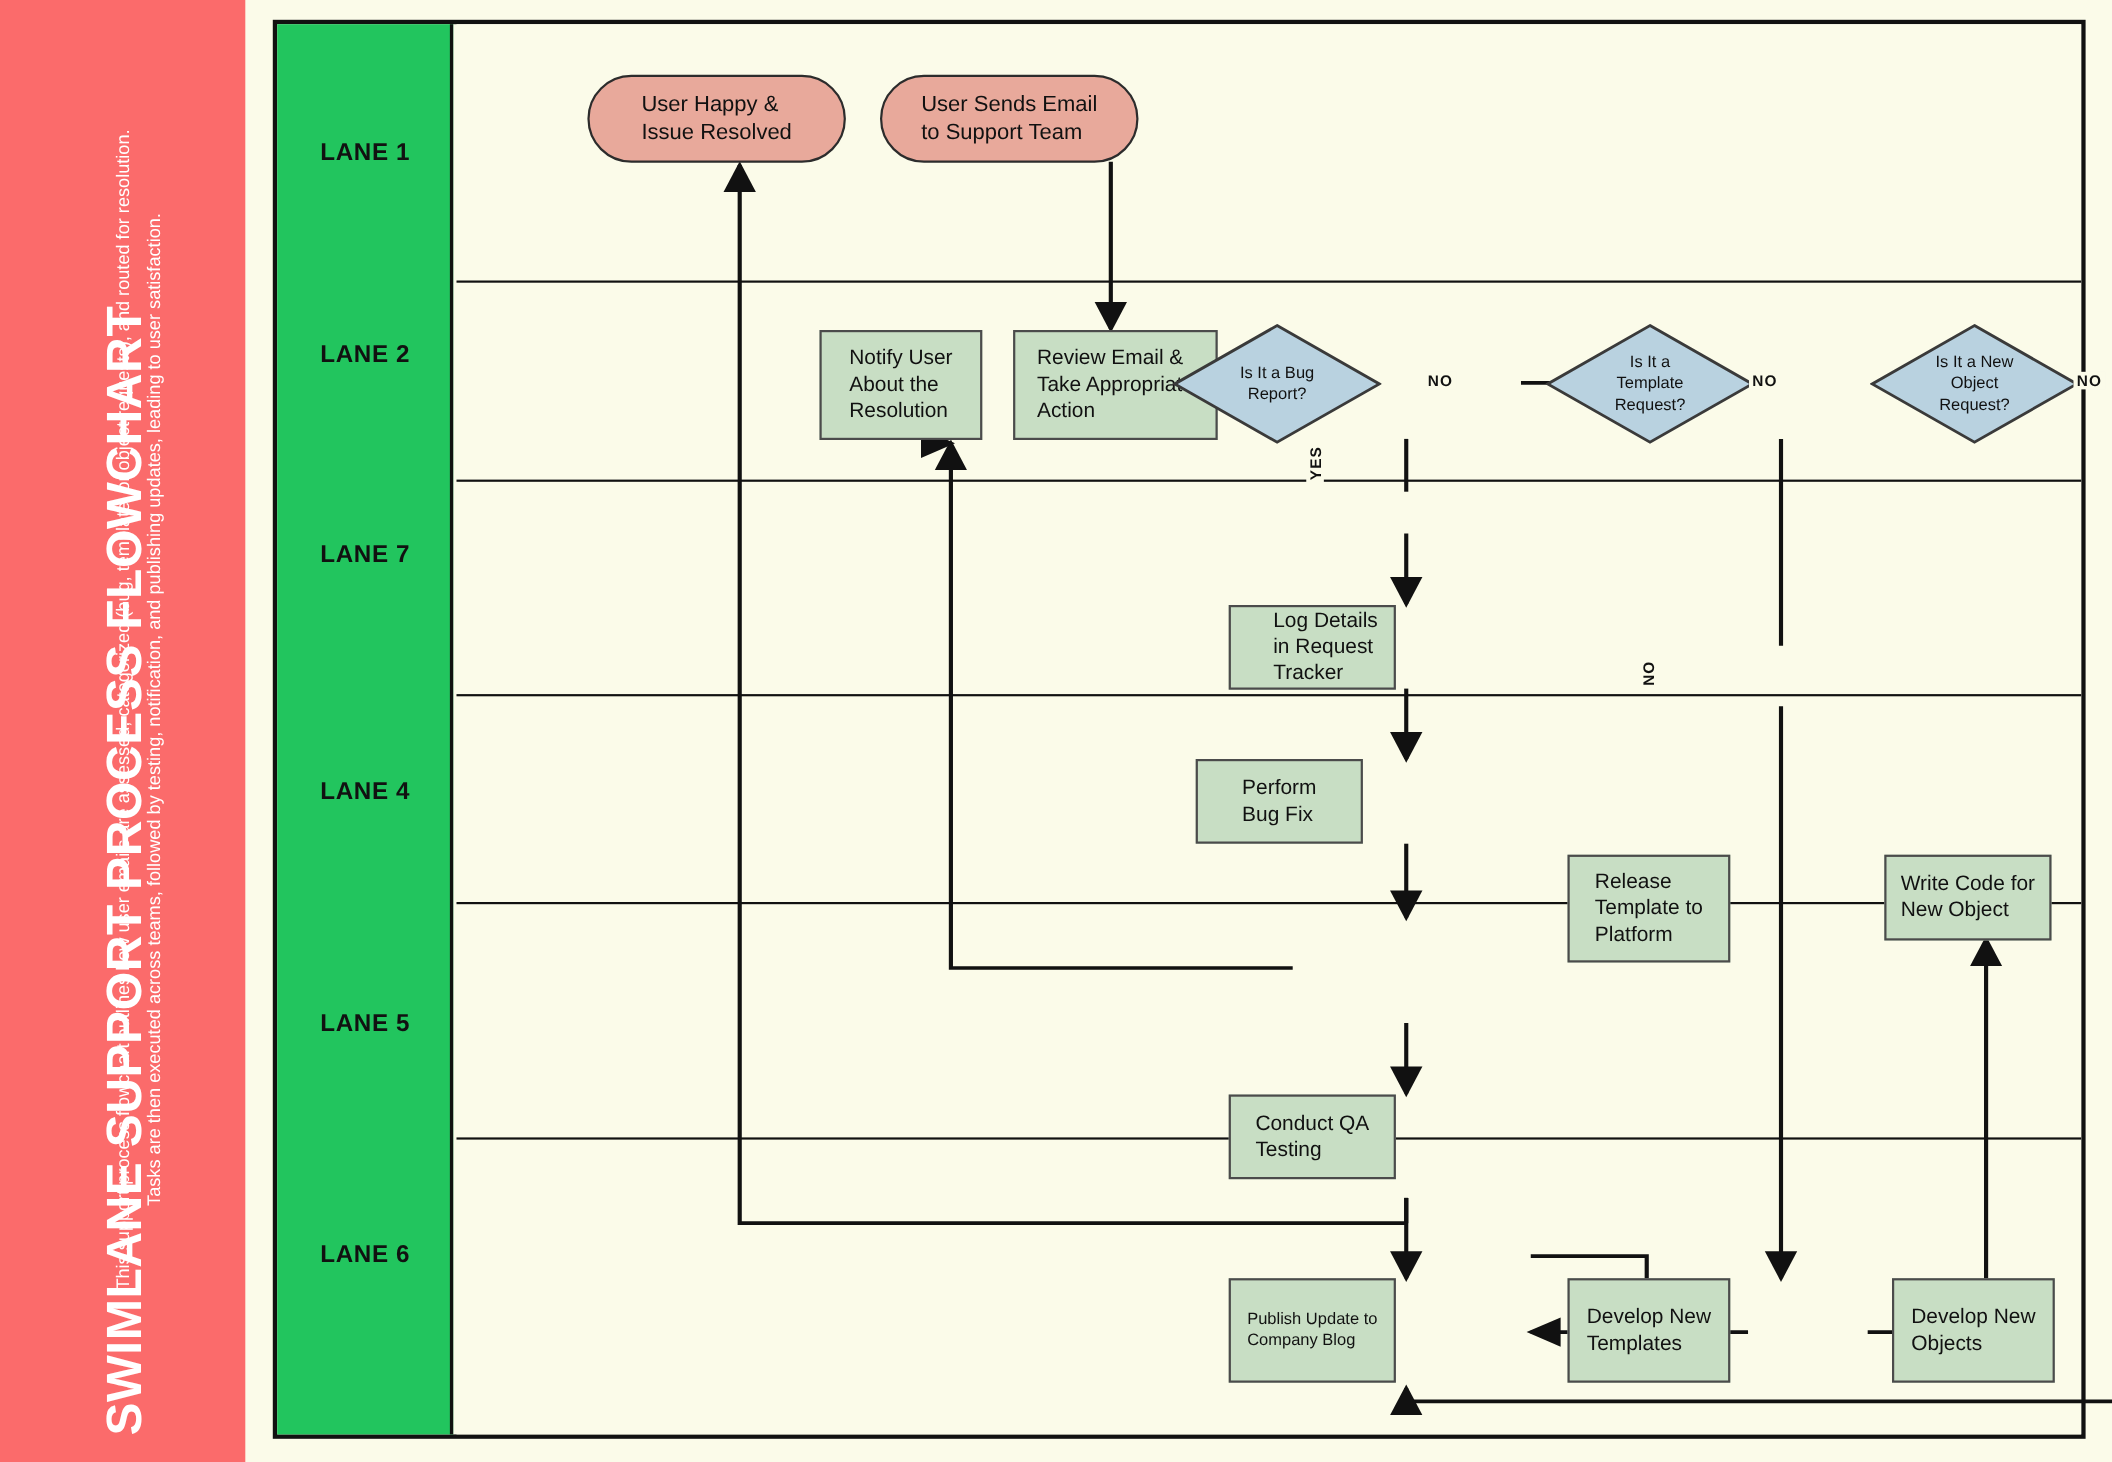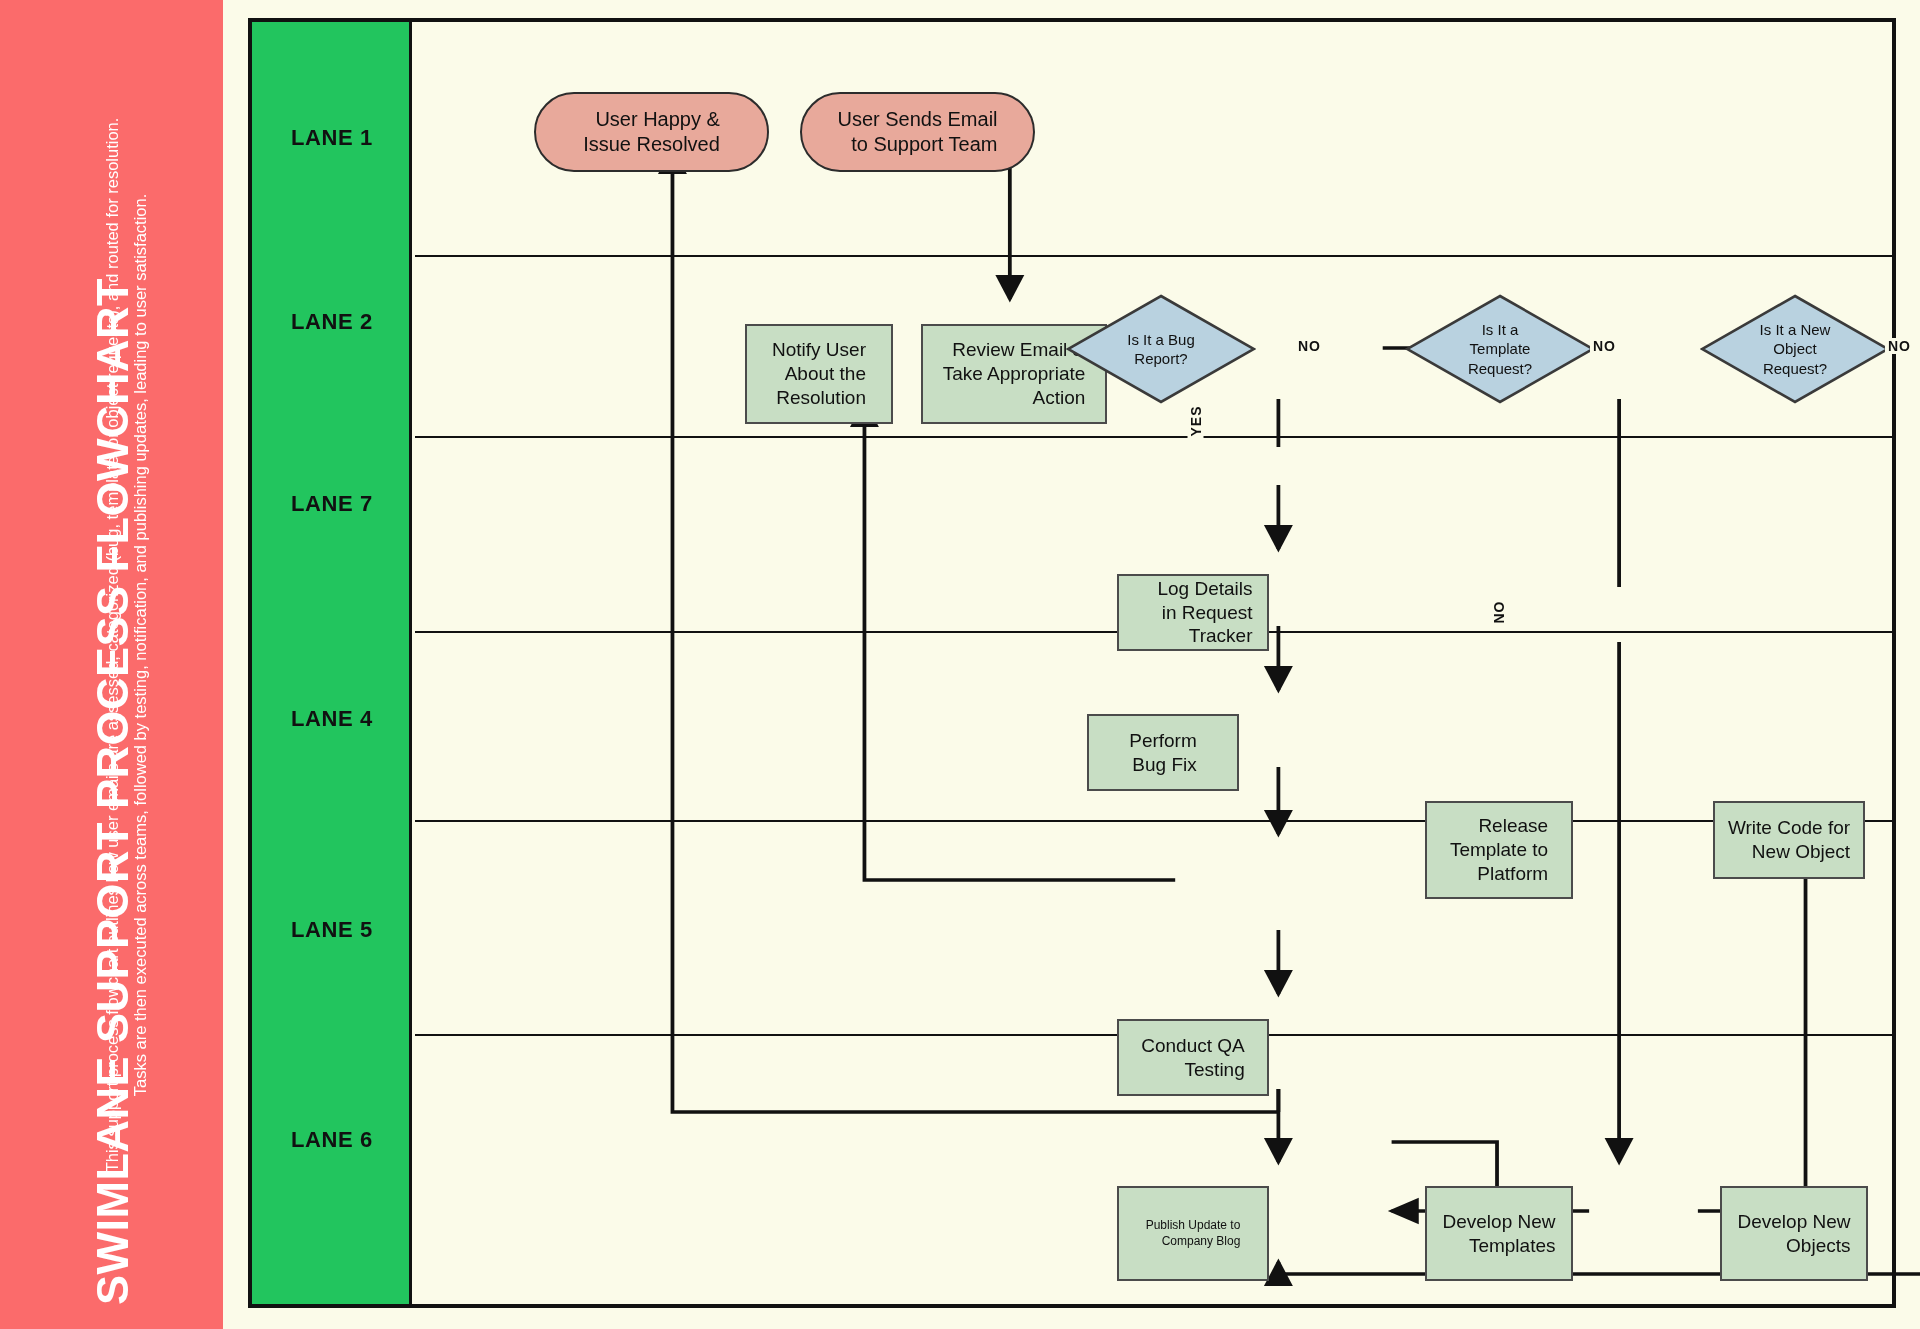--- a/index.html
+++ b/index.html
@@ -111,26 +111,25 @@
     border-top: 2px solid #111111;
   }
 
   
   .node {
     position: absolute;
     box-sizing: border-box;
     display: flex;
     align-items: center;
     justify-content: center;
-    text-align: right;
+    text-align: left;
     color: #111111;
     line-height: 1.26;
     white-space: pre-line;
     z-index: 5;
-    margin-top: 24px;
   }
   .node-process {
     background: #c8dec4;
     border: 2px solid #4b4b4b;
     font-size: 19px;
   }
   .node-terminator {
     background: #e8a99b;
     border: 2px solid #2c2c2c;
     border-radius: 60px;
@@ -146,21 +145,21 @@
     inset: 0;
     display: flex;
     align-items: center;
     justify-content: center;
     text-align: center;
     font-size: 15px;
     color: #111111;
     line-height: 1.3;
     white-space: pre-line;
   }
-  .node-small { font-size: 12px; }
+  .node-small { font-size: 15px; }
 
   
   .edge-label {
     position: absolute;
     font-size: 14px;
     font-weight: 700;
     color: #111111;
     letter-spacing: 1px;
     z-index: 6;
     background: #fbfbe9;

